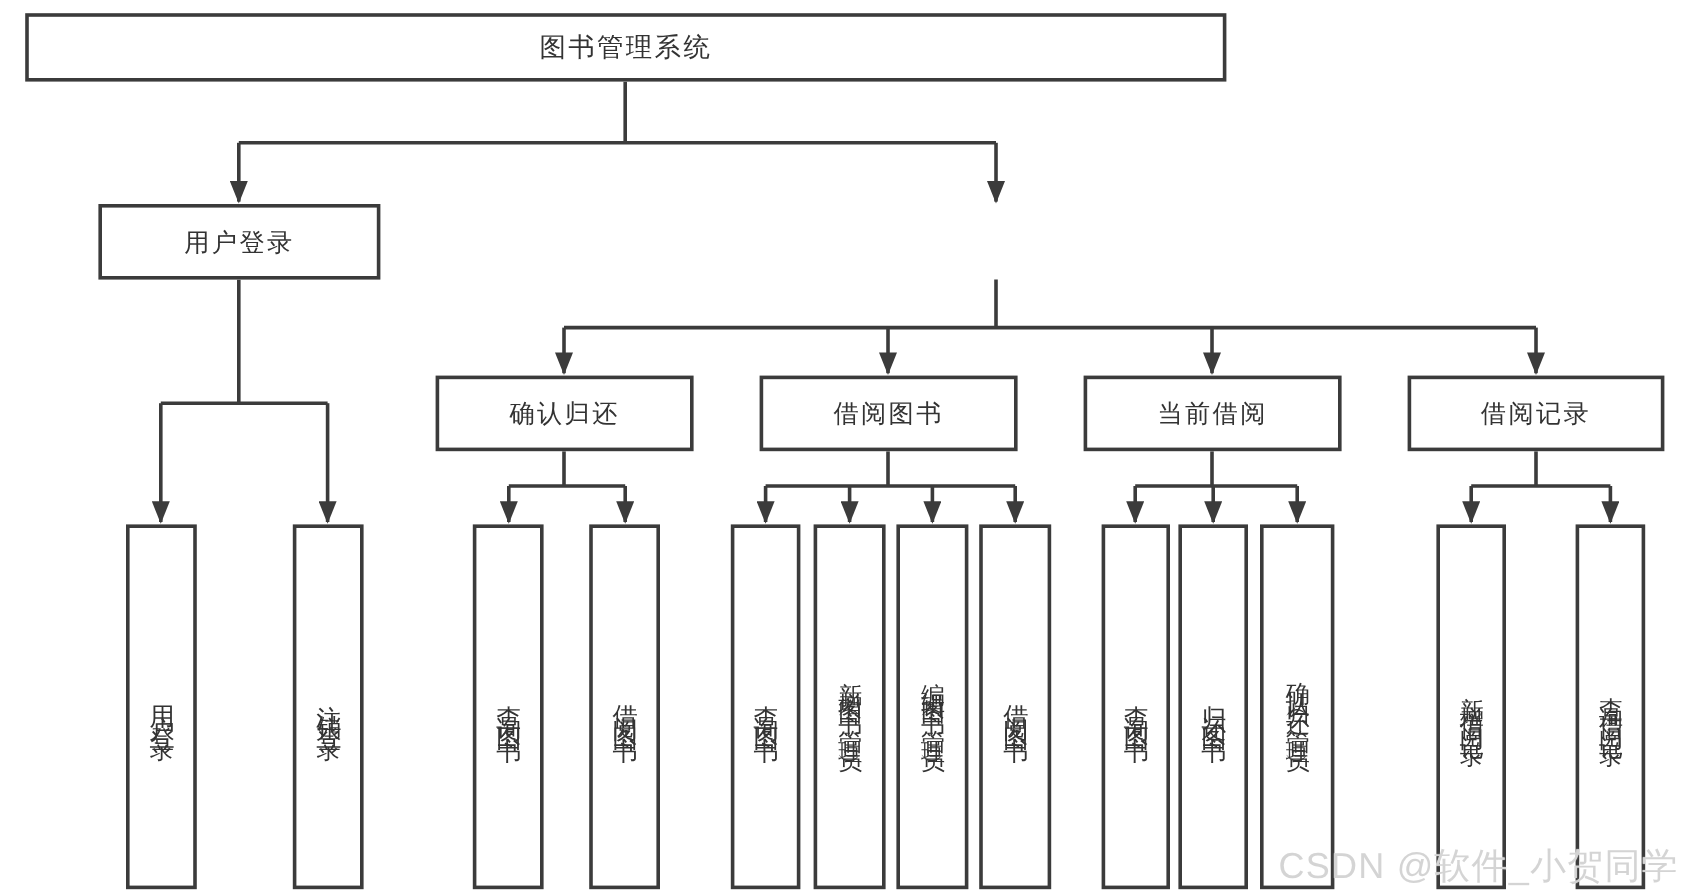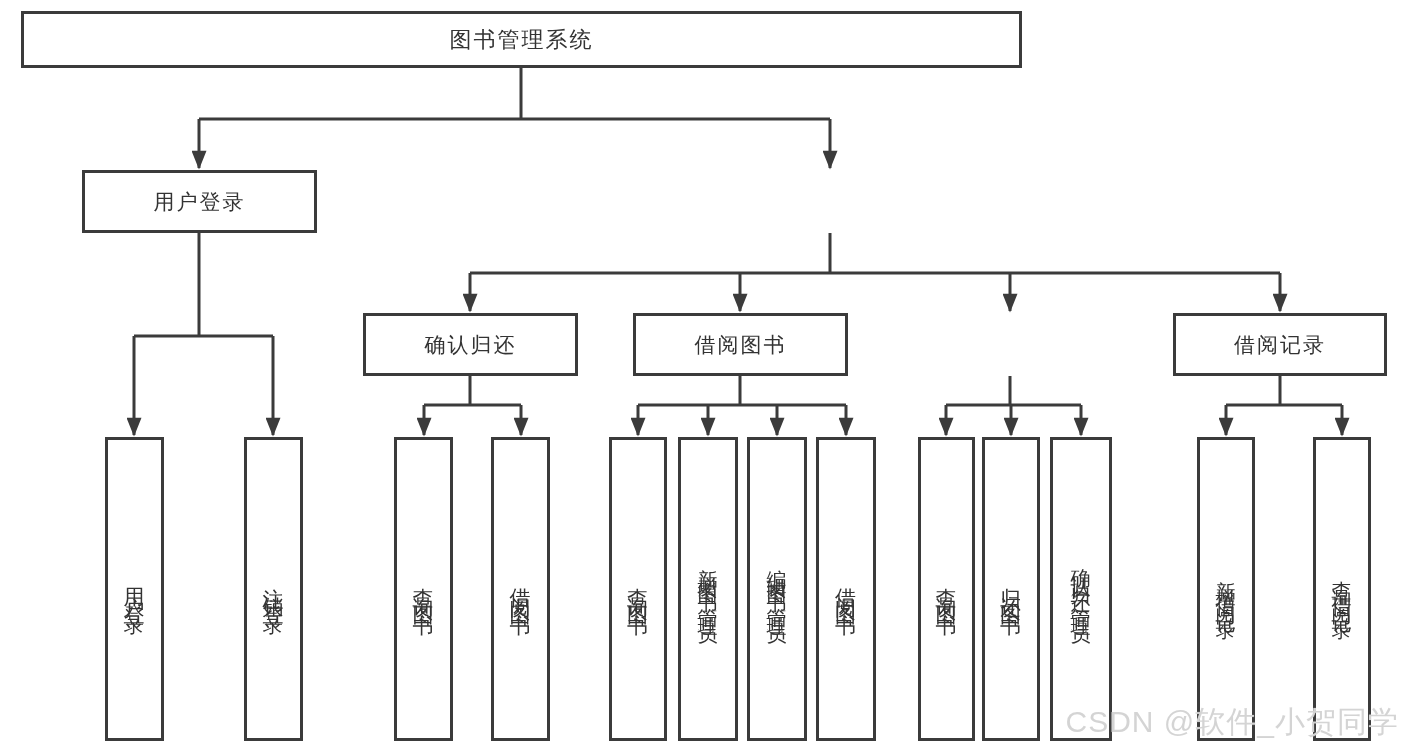--- a/index.html
+++ b/index.html
@@ -96,20 +96,23 @@
   <div class="node hbox" style="left:82px;top:170px;width:235px;height:63px;">
     <span>用户登录</span>
   </div>
 
   <div class="node hbox" style="left:363px;top:313px;width:215px;height:63px;">
     <span>确认归还</span>
   </div>
   <div class="node hbox" style="left:633px;top:313px;width:215px;height:63px;">
     <span>借阅图书</span>
   </div>
+  <div class="node hbox" style="left:903px;top:313px;width:215px;height:63px;">
+    <span>当前借阅</span>
+  </div>
   <div class="node hbox" style="left:1173px;top:313px;width:214px;height:63px;">
     <span>借阅记录</span>
   </div>
 
   <div class="node vbox" style="left:105px;top:437px;width:59px;height:304px;">
     <span>用户登录</span>
   </div>
   <div class="node vbox" style="left:244px;top:437px;width:59px;height:304px;">
     <span>注销登录</span>
   </div>

